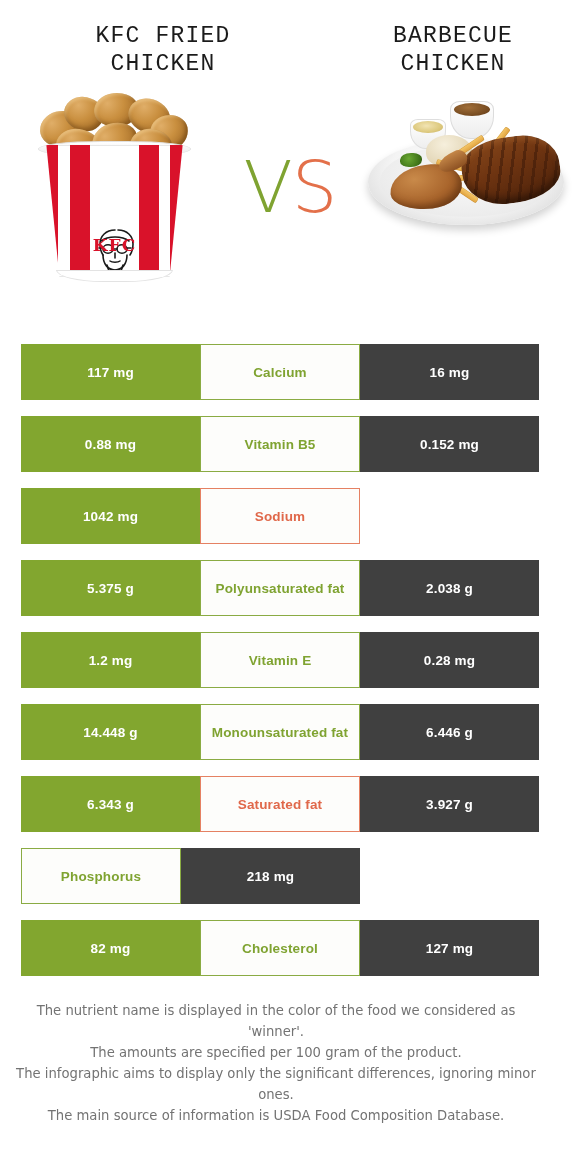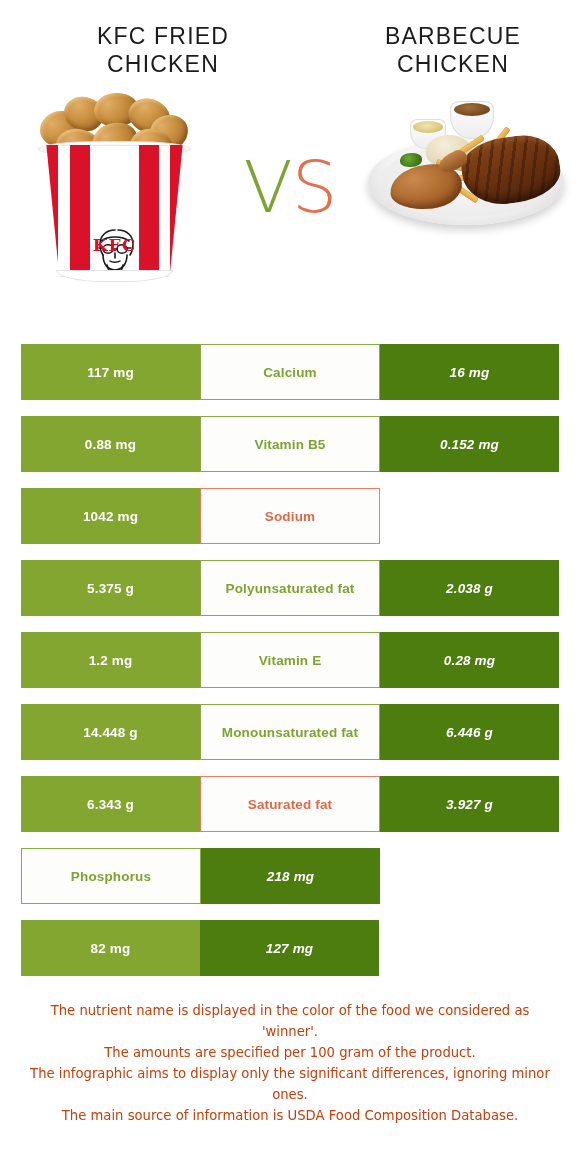--- a/index.html
+++ b/index.html
@@ -23,21 +23,21 @@
     display: flex;
     width: 580px;
     padding: 22px 0 0 0;
   }
   .title-cell {
     width: 50%;
     text-align: center;
     padding: 0 18px;
   }
   .title-text {
-    font-family: Liberation Sans, sans-serif;
+    font-family: Liberation Mono, monospace;
     font-size: 23px;
     line-height: 28px;
     font-weight: 300;
     letter-spacing: 1.2px;
     color: #1b1b1b;
     text-transform: uppercase;
     -webkit-font-smoothing: antialiased;
     transform: scale(1, 1.02);
     margin-left: 36px;
   }
@@ -222,40 +222,40 @@
     font-weight: 600;
     letter-spacing: .15px;
     text-align: center;
     -webkit-font-smoothing: antialiased;
   }
   .cell-left, .cell-right {
     width: 179px;
     color: #ffffff;
   }
   .cell-left  { background: #82a62f; }
-  .cell-right { background: #4d7c0f; font-style: italic; }
+  .cell-right { background: #404040; }
   .cell-mid {
-    width: 180px;
+    width: 160px;
     background: #fdfdfb;
     font-weight: 700;
     font-size: 13.5px;
   }
   .cell-mid.win-green  { color: #7fa331; border: 1px solid #8aab43; }
   .cell-mid.win-orange { color: #e0684a; border: 1px solid #e58163; }
 
   
   .footer {
     position: absolute;
-    left: 22px;
+    left: 8px;
     top: 1000px;
     width: 536px;
     text-align: center;
     font-size: 13.2px;
     line-height: 21px;
-    color: #c2410c;
+    color: #737373;
     font-family: "DejaVu Sans", "Liberation Sans", sans-serif;
   }
   .footer p { margin: 0; }
 </style>
 </head>
 <body>
 
 <div class="titles">
   <div class="title-cell">
     <div class="title-text">KFC Fried Chicken</div>
@@ -394,20 +394,21 @@
   </div>
 
   <div class="row">
     <div class="cell cell-mid win-green">Phosphorus</div>
     <div class="cell cell-right">218 mg</div>
   </div>
 
 
   <div class="row">
     <div class="cell cell-left">82 mg</div>
+    <div class="cell cell-mid win-green">Cholesterol</div>
     <div class="cell cell-right">127 mg</div>
   </div>
 
 </div>
 
 <div class="footer">
   <p>The nutrient name is displayed in the color of the food we considered as 'winner'.</p>
   <p>The amounts are specified per 100 gram of the product.</p>
   <p>The infographic aims to display only the significant differences, ignoring minor ones.</p>
   <p>The main source of information is USDA Food Composition Database.</p>

